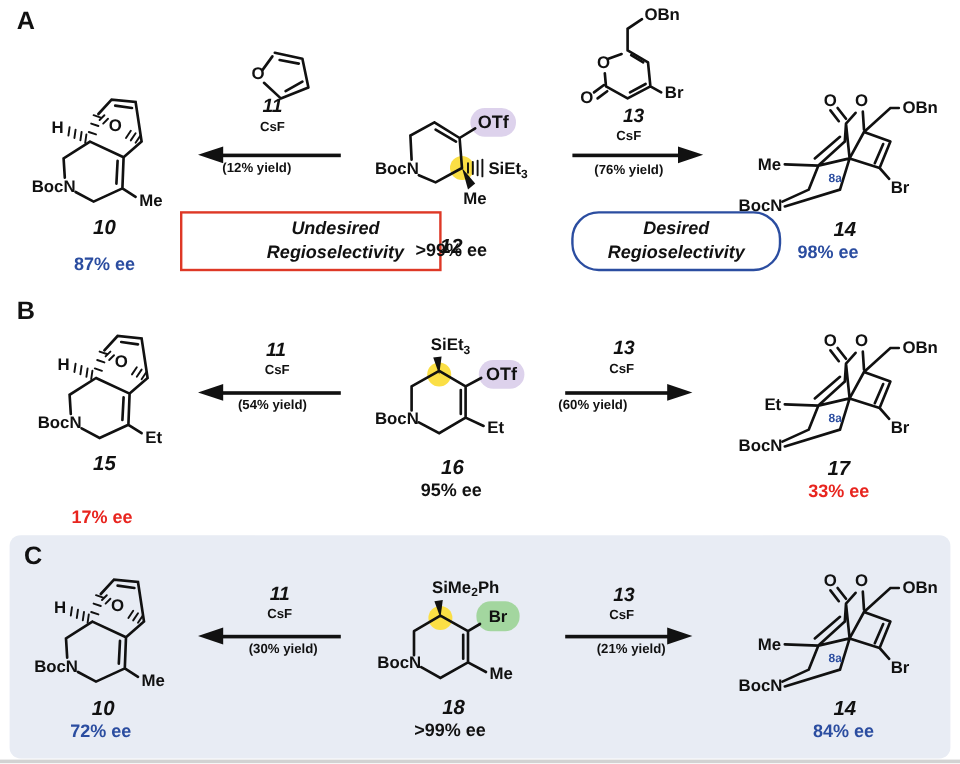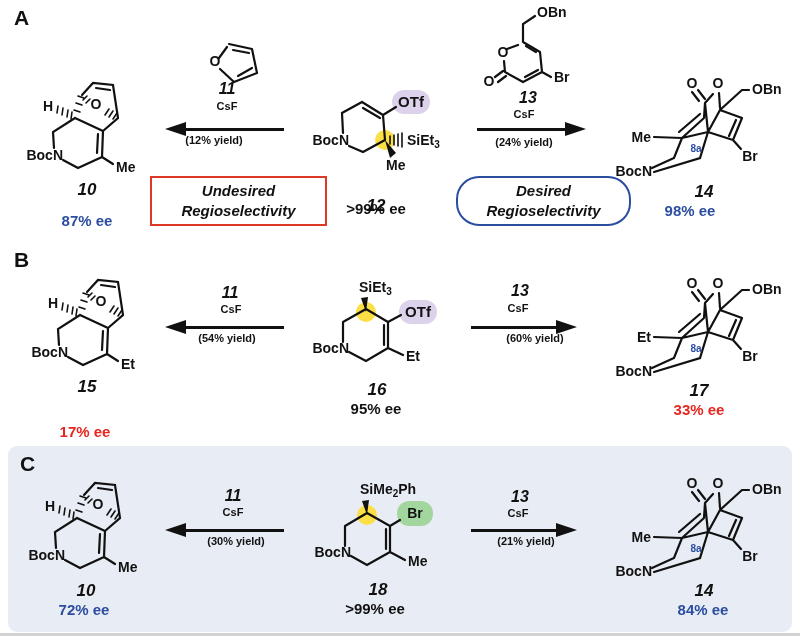--- a/index.html
+++ b/index.html
@@ -59,58 +59,58 @@
     <path class="bond" d="M14,22 L22,11 M24,8 L47,13 M47,13 L52,37 M52,37 L29,46 M29,46 L15,33"></path>
     <path class="bond" d="M28,14 L44,17 M47,32 L33,40"></path>
     <text x="10" y="30" text-anchor="middle">O</text>
   </svg>
   <div class="txt rnum" style="left:227px;top:80px;">11</div>
   <div class="txt rg" style="left:227px;top:100px;">CsF</div>
   <div class="ah-l" style="left:165px;top:122px;"></div>
   <div class="arrowline" style="left:184px;top:128px;width:100px;"></div>
   <div class="txt rg" style="left:214px;top:134px;">(12% yield)</div>
 
-  <div class="rbox" style="left:150px;top:176px;width:173px;height:46px;">
+  <div class="rbox" style="left:150px;top:176px;width:173px;height:46px;padding-left:41px;">
     <span>Undesired</span>
     <span>Regioselectivity</span>
   </div>
 
   <svg style="left:300px;top:88px;" width="170" height="100" viewBox="0 0 170 100">
     <rect x="92" y="2" width="38" height="24" rx="12" fill="#ddd2ec"></rect>
     <circle cx="85" cy="52" r="10" fill="#fbdf45"></circle>
     <path class="bond" d="M43,45 L42,25 L62,14 M62,14 L83,27 M83,27 L85,52 M85,52 L63,64 L49,58 M83,27 L96,19"></path>
     <path class="bond" d="M63,20 L80,30"></path>
     <path class="hash" d="M90,48 L90,56 M94,47 L94,57 M98,46 L98,58 M102,45 L102,59"></path>
     <polygon class="wedge" points="85,52 90,70 96,65"></polygon>
     <text x="49" y="57" text-anchor="end">BocN</text>
     <text x="111" y="19" text-anchor="middle" class="otf">OTf</text>
     <text x="107" y="57"><tspan>SiEt</tspan><tspan class="sub" dy="3">3</tspan><tspan dy="-3"></tspan></text>
     <text x="86" y="82">Me</text>
   </svg>
   <div class="txt num" style="left:376px;top:196px;">12</div>
   <div class="txt ee" style="left:376px;top:200px;">&gt;99% ee</div>
 
-  <div class="bbox" style="left:456px;top:176px;width:171px;height:46px;border-radius:23px;">
+  <div class="bbox" style="left:476px;top:176px;width:171px;height:46px;border-radius:23px;">
     <span>Desired</span>
     <span>Regioselectivity</span>
   </div>
 
   <svg style="left:445px;top:0px;" width="150" height="90" viewBox="0 0 150 90">
     <path class="bond" d="M62,49 L73,45 M59,61 L60,72 M58,71 L50,77 M60,72 L78,82 M78,82 L97,72 M97,72 L95,52 M95,52 L78,42 M78,42 L78,24 L90,16 M97,72 L106,77"></path>
     <path class="bond" d="M61,76 L53,82 M80,77 L93,70 M91,52 L81,46"></path>
     <text x="58" y="57" text-anchor="middle">O</text>
     <text x="44" y="86" text-anchor="middle">O</text>
     <text x="92" y="17">OBn</text>
     <text x="109" y="82">Br</text>
   </svg>
   <div class="txt rnum" style="left:528px;top:89px;">13</div>
   <div class="txt rg" style="left:524px;top:108px;">CsF</div>
   <div class="arrowline" style="left:477px;top:128px;width:89px;"></div>
   <div class="ah-r" style="left:565px;top:122px;"></div>
-  <div class="txt rg" style="left:524px;top:136px;">(24% yield)</div>
+  <div class="txt rg" style="left:524px;top:136px;">(76% yield)</div>
 
   <svg style="left:600px;top:66px;" width="200" height="125" viewBox="0 0 200 125">
     <path class="bond" d="M92,26 L99,35 M105,37 L113,28 M119,27 L120,42 M120,44 L142,24 L149,24 M120,44 L142,52 M142,52 L133,74 M133,74 L141,83 M133,74 L108,66 M108,66 L120,44 M108,66 L105,37 M108,66 L82,72 M82,72 L104,52 M104,52 L105,37 M54,71 L82,72 M82,72 L74,92 L52,102 M108,66 L100,92 L54,106"></path>
     <path class="bond" d="M98,24 L105,33 M136,54 L129,70 M79,66 L100,48"></path>
     <text x="92" y="22" text-anchor="middle">O</text>
     <text x="118" y="22" text-anchor="middle">O</text>
     <text x="152" y="28">OBn</text>
     <text x="150" y="95" text-anchor="middle">Br</text>
     <text x="51" y="76" text-anchor="end">Me</text>
     <text x="96" y="86" text-anchor="middle" class="pos8a">8a</text>
@@ -148,21 +148,21 @@
     <text x="49" y="81" text-anchor="end">BocN</text>
     <text x="106" y="89">Et</text>
   </svg>
   <div class="txt num" style="left:377px;top:380px;text-align:center;">16</div>
   <div class="txt ee" style="left:376px;top:400px;">95% ee</div>
 
   <div class="txt rnum" style="left:520px;top:282px;">13</div>
   <div class="txt rg" style="left:518px;top:302px;">CsF</div>
   <div class="arrowline" style="left:471px;top:326px;width:86px;"></div>
   <div class="ah-r" style="left:556px;top:320px;"></div>
-  <div class="txt rg" style="left:535px;top:332px;">(60% yield)</div>
+  <div class="txt rg" style="left:494px;top:332px;">(60% yield)</div>
 
   <svg style="left:600px;top:266px;" width="200" height="125" viewBox="0 0 200 125">
     <path class="bond" d="M92,26 L99,35 M105,37 L113,28 M119,27 L120,42 M120,44 L142,24 L149,24 M120,44 L142,52 M142,52 L133,74 M133,74 L141,83 M133,74 L108,66 M108,66 L120,44 M108,66 L105,37 M108,66 L82,72 M82,72 L104,52 M104,52 L105,37 M54,71 L82,72 M82,72 L74,92 L52,102 M108,66 L100,92 L54,106"></path>
     <path class="bond" d="M98,24 L105,33 M136,54 L129,70 M79,66 L100,48"></path>
     <text x="92" y="22" text-anchor="middle">O</text>
     <text x="118" y="22" text-anchor="middle">O</text>
     <text x="152" y="28">OBn</text>
     <text x="150" y="95" text-anchor="middle">Br</text>
     <text x="51" y="76" text-anchor="end">Et</text>
     <text x="96" y="86" text-anchor="middle" class="pos8a">8a</text>

